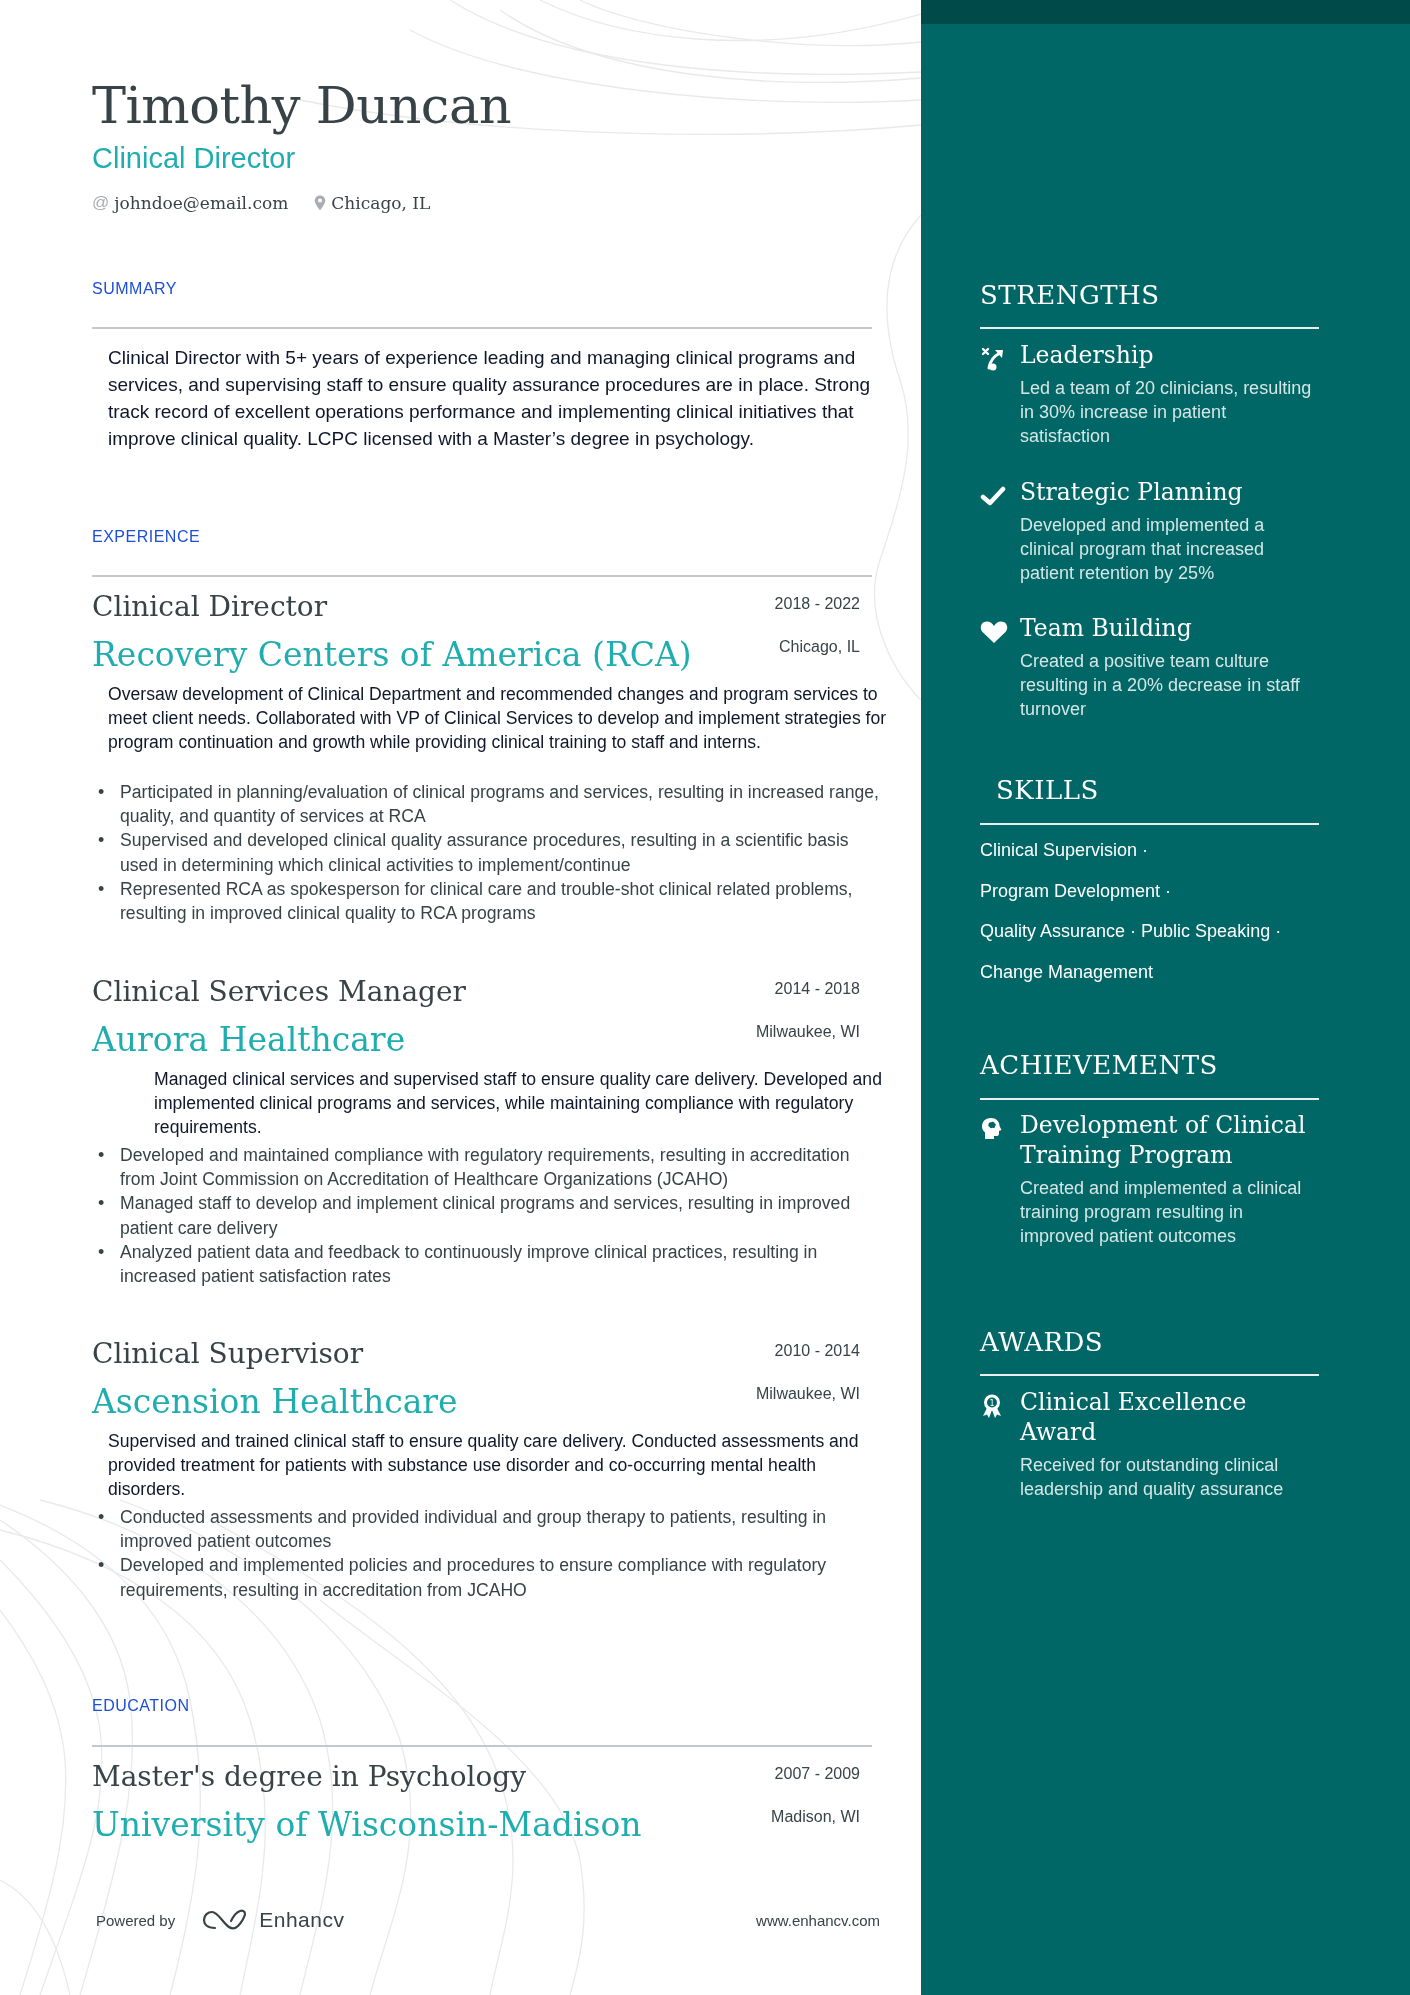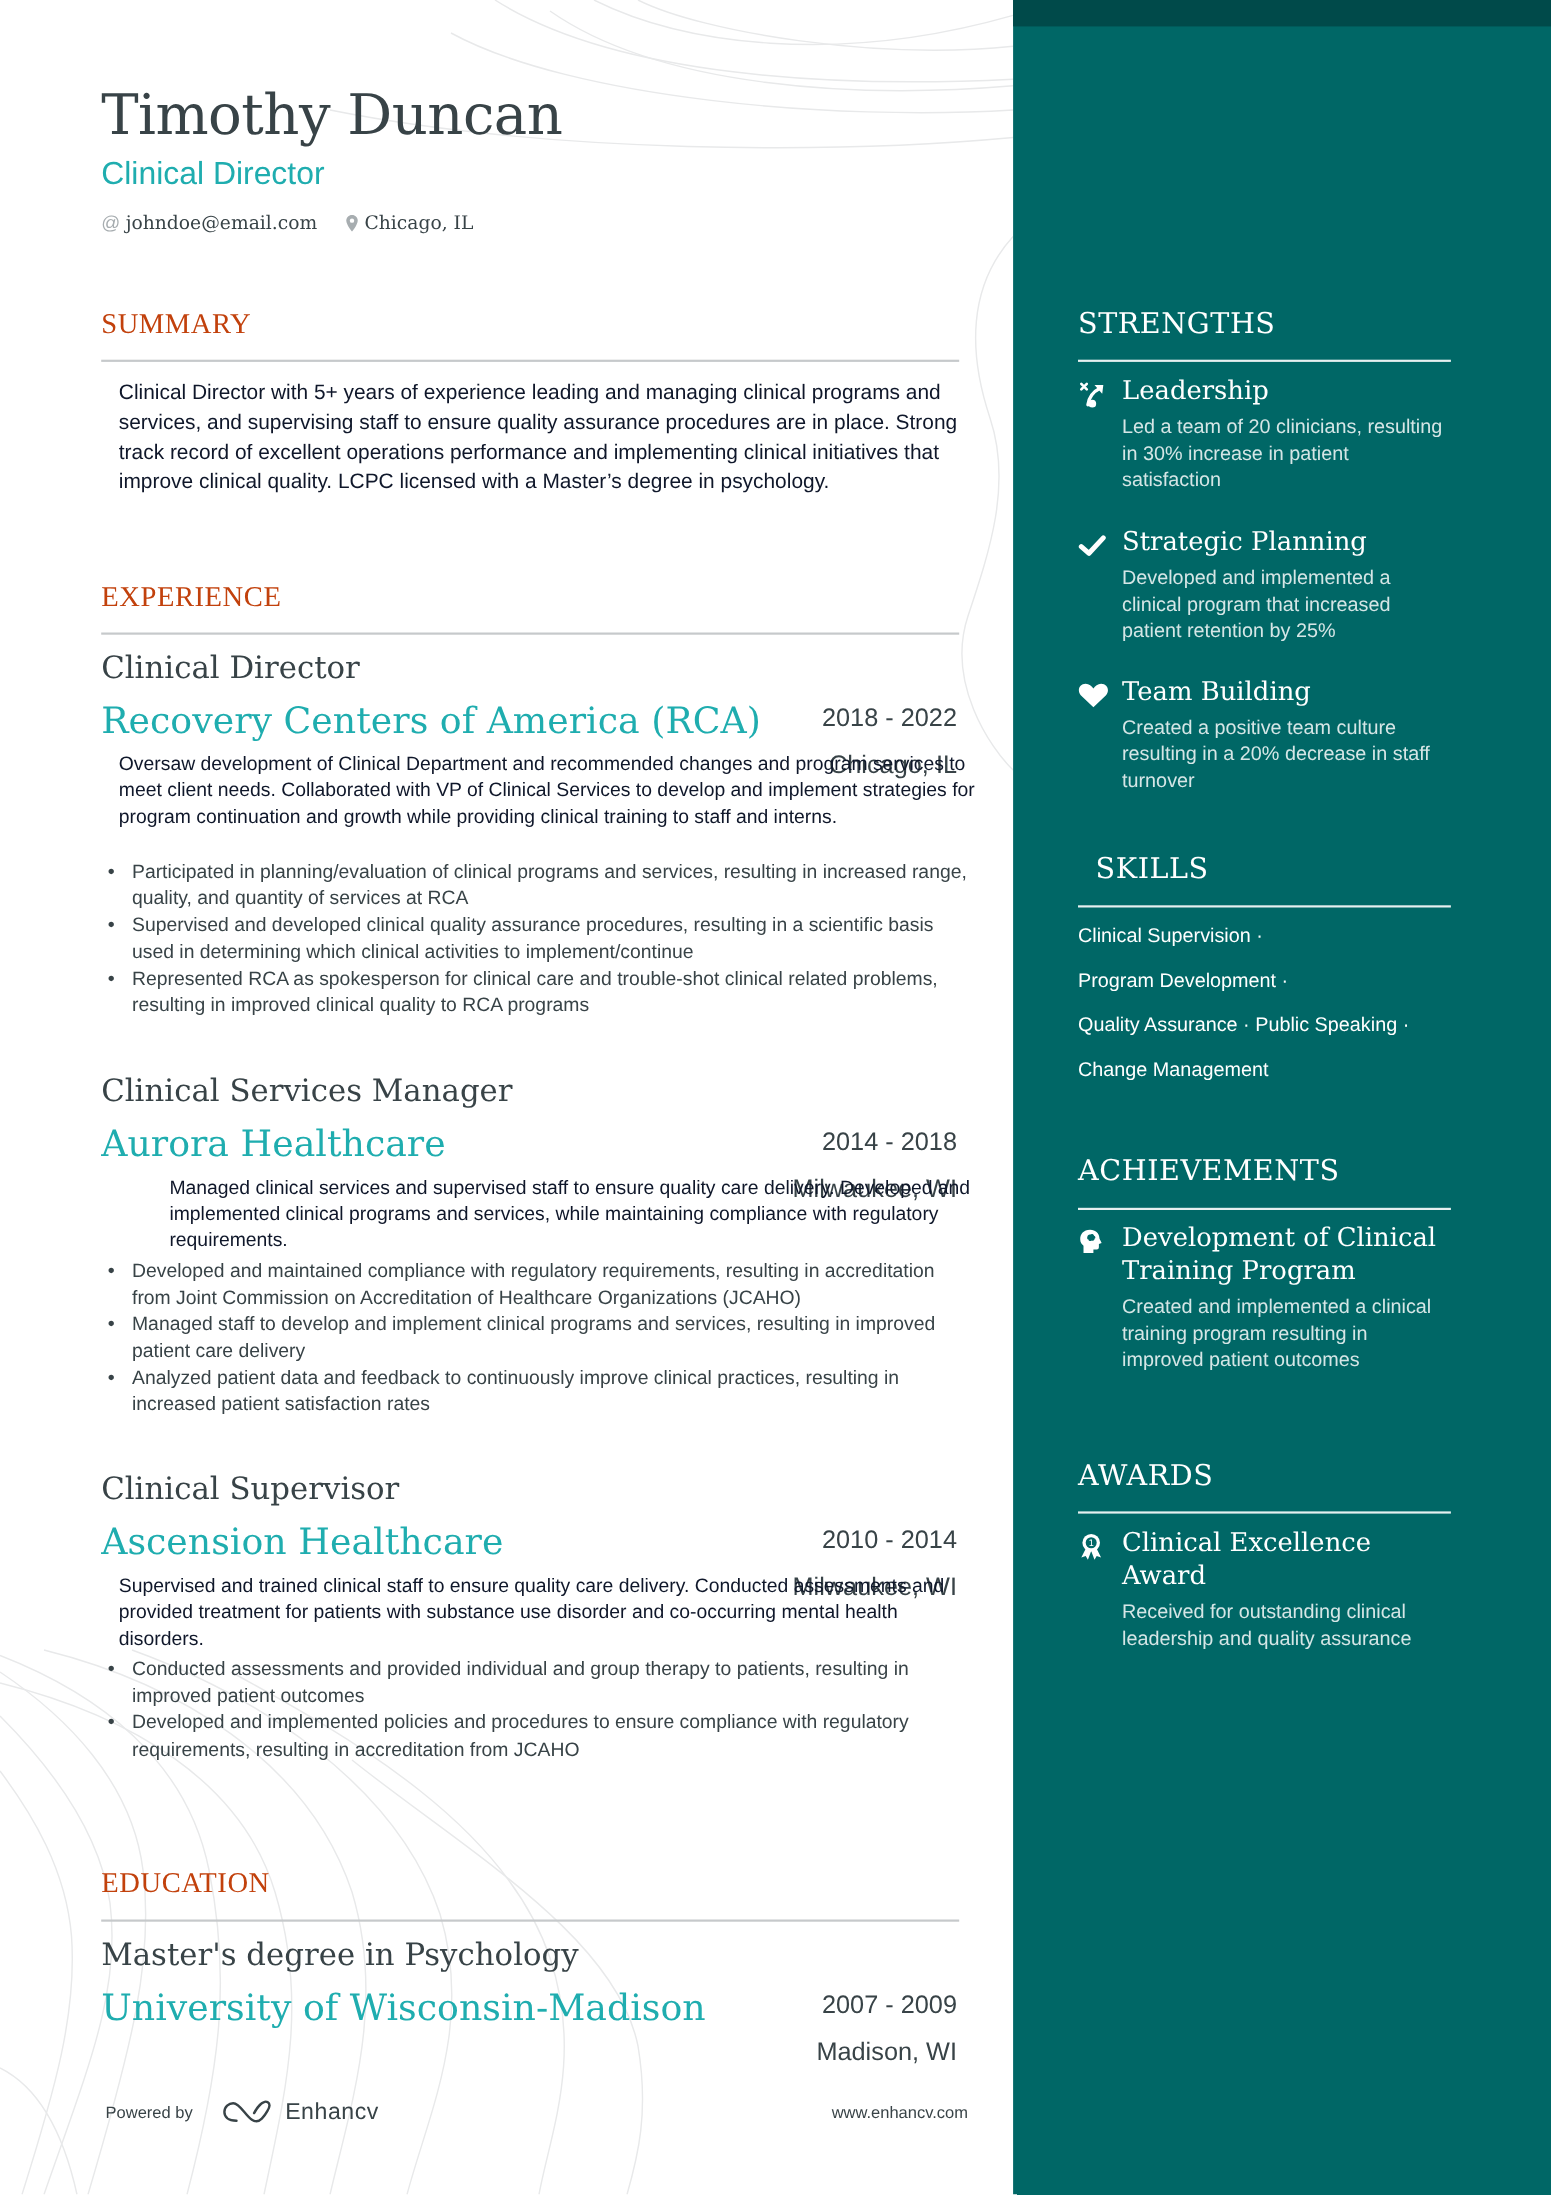--- a/index.html
+++ b/index.html
@@ -11,29 +11,29 @@
   .main { position: absolute; left: 92px; top: 0; width: 780px; }
   .sidebar { position: absolute; left: 921px; top: 0; width: 489px; height: 1995px; background: #006766; padding-left: 12px; }
   .sidebar-band { position: absolute; left: 0; top: 0; width: 100%; height: 24px; background: #004a4a; }
 
   .name { position: absolute; top: 74px; left: 0; font-size: 51px; line-height: 64px; color: #384347; letter-spacing: -0.5px; font-family: "DejaVu Serif", serif; }
   .title { position: absolute; top: 140px; left: 0; font-size: 29px; line-height: 36px; color: #1fadaf; font-family: "Liberation Sans", sans-serif; }
   .contacts { position: absolute; top: 193px; left: 0; display: flex; align-items: center; font-family: "DejaVu Serif", serif; font-size: 17px; color: #384347; }
   .contact-item { display: flex; align-items: center; margin-right: 26px; }
   .contact-item .ico { color: #a7adb0; margin-right: 5px; font-family: "Liberation Sans", sans-serif; font-size: 17px; display: inline-flex; }
 
-  .section-title { position: absolute; left: 0; font-family: Liberation Serif, serif; font-size: 26px; letter-spacing: 0.5px; color: #c2410c; }
+  .section-title { position: absolute; left: 0; font-family: Liberation Sans, sans-serif; font-size: 16px; letter-spacing: 0.5px; color: #1d4ed8; }
   .rule { position: absolute; left: 0; width: 780px; height: 2px; background: #c6c9cb; }
 
   .para { position: absolute; left: 16px; width: 780px; font-size: 19px; line-height: 27px; color: #0f172a; }
   .para.small { font-size: 17.6px; line-height: 24.2px; }
 
   .job-title { position: absolute; left: 0; font-family: "DejaVu Serif", serif; font-size: 28px; color: #384347; }
   .job-company { position: absolute; left: 0; font-family: "DejaVu Serif", serif; font-size: 33px; color: #1fadaf; }
-  .job-right { position: absolute; right: 2px; font-size: 23px; color: #384347; text-align: right; margin-top: 44px; }
+  .job-right { position: absolute; right: 12px; font-size: 16px; color: #384347; text-align: right; }
 
   ul.bullets { position: absolute; left: 0; width: 790px; list-style: none; font-size: 17.6px; line-height: 24.2px; color: #384347; }
   ul.bullets li { position: relative; padding-left: 28px; }
   ul.bullets li::before { content: "\2022"; position: absolute; left: 6px; top: 0; font-size: 18px; color: #384347; }
 
   .footer { position: absolute; top: 1905px; left: 96px; width: 784px; height: 30px; display: flex; align-items: center; font-size: 15px; color: #384347; }
   .footer .powered { margin-right: 26px; }
   .footer .logo { display: flex; align-items: center; font-size: 21px; color: #384347; letter-spacing: 0.5px; }
   .footer .logo svg { margin-right: 10px; }
   .footer .site { position: absolute; right: 0; font-size: 15px; }

